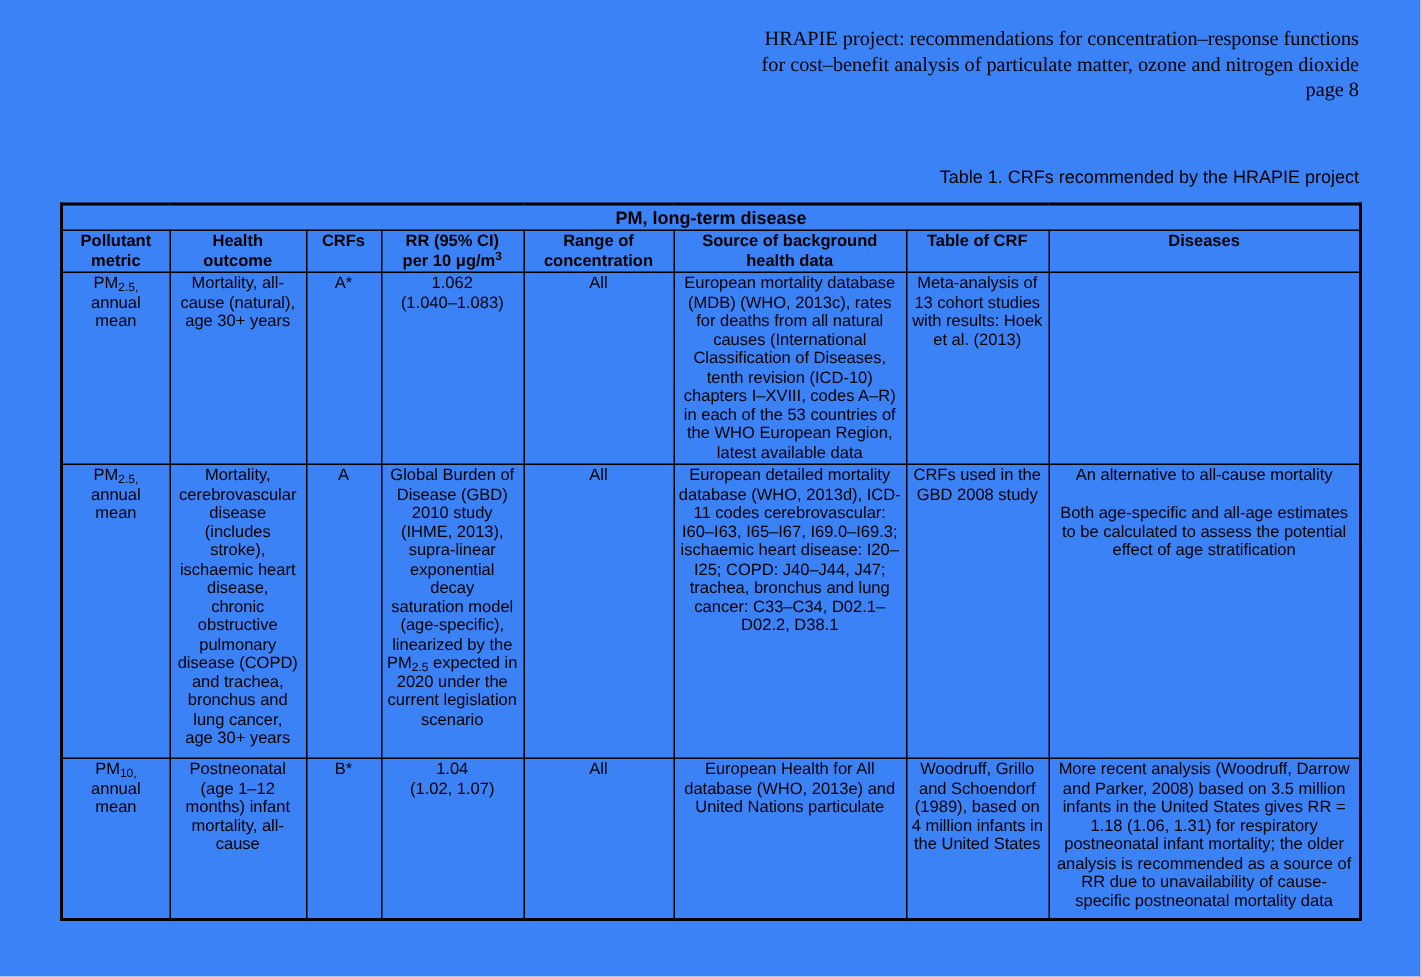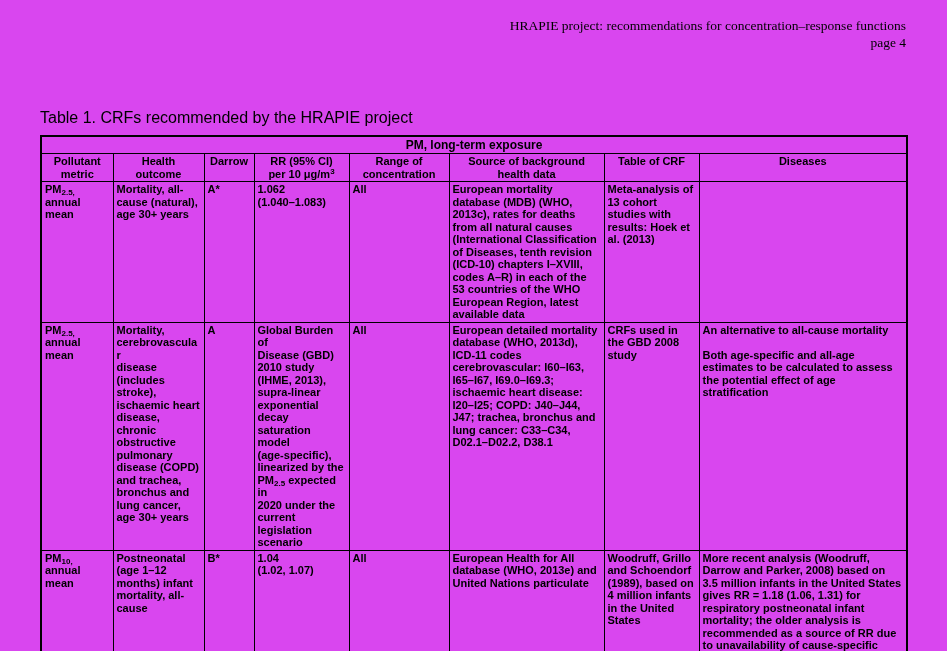--- a/index.html
+++ b/index.html
@@ -1,40 +1,40 @@
 <!DOCTYPE html>
 <html><head>
 <meta charset="utf-8">
 <title>HRAPIE project page 5</title>
 <style>
   html,body { margin:0; padding:0; background:#ffffff; }
   .page {
-    position:relative; width:947px; height:651px; background:#d946ef;
+    position:relative; width:947px; height:651px; background:#3b82f6;
     color:#000; overflow:hidden;
     font-family:"Liberation Sans", sans-serif;
   }
   .doc-header {
     position:absolute; top:17px; right:41px; width:620px;
     text-align:right;
     font-family:"Liberation Serif", serif;
     font-size:13.5px; line-height:17px; color:#000;
   }
   .table-caption {
     position:absolute; top:111px; left:40px; width:866px;
-    text-align:left; font-size:16px; line-height:14px;
+    text-align:right; font-size:12px; line-height:14px;
   }
   table.crf {
     position:absolute; top:135px; left:40px; width:866px;
     border-collapse:collapse; table-layout:fixed;
     border:2px solid #000;
     font-size:11px; line-height:12.5px;
   }
   table.crf th, table.crf td {
     border:1px solid #000; vertical-align:top;
-    padding:1px 3px 1px 3px; text-align:left; font-weight:bold;
+    padding:1px 3px 1px 3px; text-align:center; font-weight:normal;
     overflow:hidden; word-wrap:break-word;
   }
   table.crf thead th { font-weight:bold; text-align:center; vertical-align:top; }
   th.section { font-size:12px; line-height:14px; padding:1px; }
   tr.hdr { height:28px; }
   tr.sec { height:17px; }
   tr.r0 { height:128px; }
   tr.r1 { height:196px; }
   tr.r2 { height:107px; }
   col.c0 { width:72px; }
@@ -48,44 +48,45 @@
   sub { font-size:8px; vertical-align:-2px; line-height:0; }
   sup { font-size:8px; vertical-align:4px; line-height:0; }
 </style>
 </head>
 <body>
 
 <div class="page">
 
   <div class="doc-header">
     <div>HRAPIE project: recommendations for concentration–response functions</div>
-    <div>page 4</div>
+    <div>for cost–benefit analysis of particulate matter, ozone and nitrogen dioxide</div>
+    <div>page 8</div>
   </div>
 
   <div class="table-caption">Table 1. CRFs recommended by the HRAPIE project</div>
 
   <table class="crf">
     <colgroup>
       <col class="c0">
         <col class="c1">
         <col class="c2">
         <col class="c3">
       <col class="c4">
         <col class="c5">
         <col class="c6">
         <col class="c7">
     </colgroup>
     <thead>
       <tr class="sec">
-        <th class="section" colspan="8">PM, long-term exposure</th>
+        <th class="section" colspan="8">PM, long-term disease</th>
       </tr>
       <tr class="hdr">
           <th class="c0">Pollutant<br>metric</th>
           <th class="c1">Health<br>outcome</th>
-          <th class="c2">Darrow</th>
+          <th class="c2">CRFs</th>
           <th class="c3">RR (95% CI)<br>per 10 μg/m<sup>3</sup></th>
           <th class="c4">Range of<br>concentration</th>
           <th class="c5">Source of background<br>health data</th>
           <th class="c6">Table of CRF</th>
           <th class="c7">Diseases</th>
         </tr>
     </thead>
     <tbody>
         <tr class="r0">
           <td>PM<sub>2.5,</sub><br>annual<br>mean</td>

